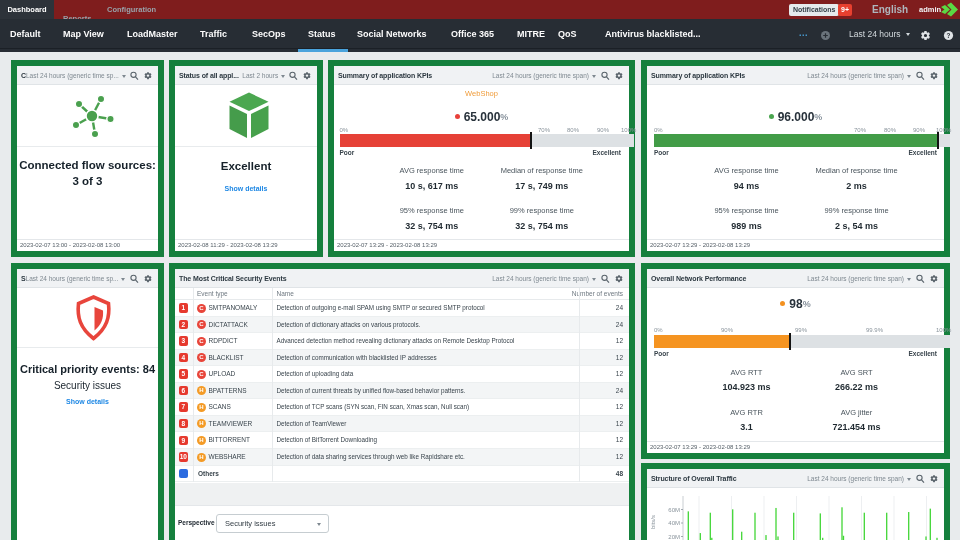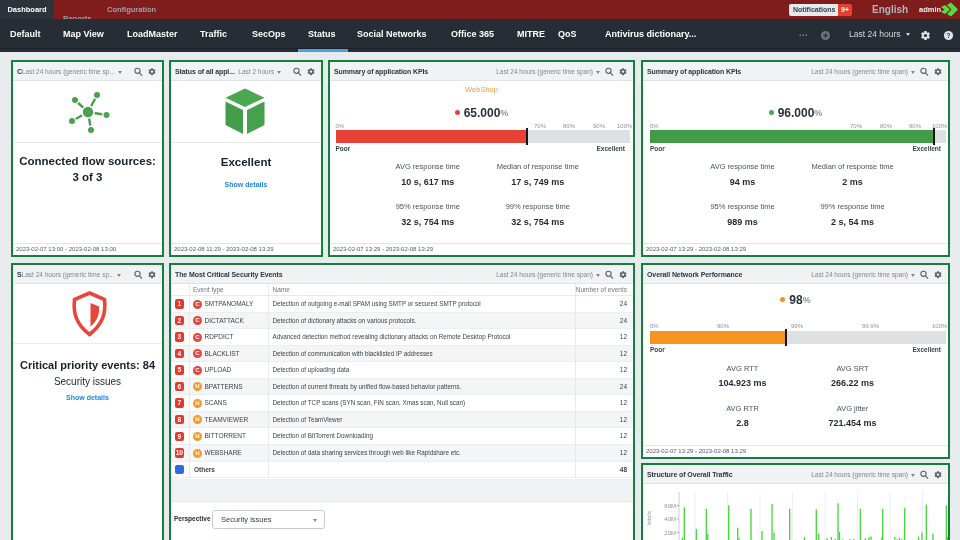--- a/index.html
+++ b/index.html
@@ -9,21 +9,21 @@
 #topbar .tab { position:absolute; top:0; height:19px; line-height:19px; font-size:7.5px; font-weight:bold; color:#99a2aa; }
 #topbar .tab.active { background:#2d333a; color:#fff; text-align:center; }
 #notifpill { position:absolute; left:789px; top:3.5px; height:12px; line-height:12px; background:#e6eaec; color:#333d45; font-size:7px; font-weight:bold; border-radius:2px; padding:0 4px; }
 #notifbadge { position:absolute; left:838px; top:3.5px; height:12px; line-height:12px; background:#e8402f; color:#fff; font-size:7px; font-weight:bold; border-radius:2px; padding:0 3px; }
 #english { position:absolute; left:872px; top:0; height:19px; line-height:19px; color:#aeb6bd; font-size:10px; font-weight:bold; }
 #adminname { position:absolute; left:919px; top:0; height:14px; line-height:19px; color:#f2f4f6; font-size:7.5px; font-weight:bold; }
 #nav { position:absolute; left:0; top:19px; width:960px; height:33px; background:#272d34; }
 #navline { position:absolute; left:0; top:29px; width:960px; height:1px; background:#1b2026; }
 #nav .t { position:absolute; top:0; height:30px; line-height:30px; font-size:9px; font-weight:bold; color:#fdfdfd; white-space:nowrap; }
 #underline { position:absolute; left:298px; top:30px; width:50px; height:3px; background:#4aa3dc; z-index:3; }
-.panel { position:absolute; background:#fff; border:2px solid #15803d;padding-left:8px; }
+.panel { position:absolute; background:#fff; border:6px solid #15803d;padding-left:8px; }
 .phead { position:absolute; left:0; top:0; right:0; height:19px; background:#f0f2f4; border-bottom:1px solid #e0e4e7; }
 .ptitle { position:absolute; left:4px; top:0; height:19px; line-height:19px; font-size:7px; letter-spacing:-0.1px; font-weight:bold; color:#2c3840; white-space:nowrap; }
 .ptitle .ts { font-weight:normal; color:#7e8890; font-size:6.5px; letter-spacing:0; }
 .pspan { position:absolute; top:0; height:19px; line-height:19px; font-size:6.5px; color:#7e8890; white-space:nowrap; }
 .pfoot { position:absolute; left:0; right:0; bottom:0; height:12px; border-top:1px solid #e4e7ea; background:#fff; font-size:6px; color:#566068; line-height:11px; padding-left:3px; white-space:nowrap; }
 .caret { display:inline-block; width:0; height:0; border-left:2.5px solid transparent; border-right:2.5px solid transparent; border-top:3px solid #7e8890; vertical-align:middle; margin-left:3px; }
 .hicons { position:absolute; top:5px; right:6px; }
 .cmsg { position:absolute; left:0; right:0; text-align:center; font-weight:bold; color:#16212a; }
 .link { color:#1d87e4; font-weight:bold; font-size:7px; }
 .glab { position:absolute; font-size:6px; color:#8a949c; }
@@ -73,21 +73,21 @@
   <div class="t" style="left:10px;">Default</div>
   <div class="t" style="left:63px;">Map View</div>
   <div class="t" style="left:127px;">LoadMaster</div>
   <div class="t" style="left:200px;">Traffic</div>
   <div class="t" style="left:252px;">SecOps</div>
   <div class="t" style="left:308px;">Status</div>
   <div class="t" style="left:357px;">Social Networks</div>
   <div class="t" style="left:451px;">Office 365</div>
   <div class="t" style="left:517px;">MITRE</div>
   <div class="t" style="left:558px;">QoS</div>
-  <div class="t" style="left:605px;">Antivirus dictionary...</div>
+  <div class="t" style="left:605px;">Antivirus blacklisted...</div>
   <div class="t" style="left:849px;color:#d3d9dd;font-weight:normal;font-size:8.5px;">Last 24 hours <span class="caret" style="border-top-color:#d3d9dd;"></span></div>
   <div style="position:absolute;left:799px;top:9px;color:#4aa0d8;font-size:9px;letter-spacing:0.5px;font-weight:bold;">...</div>
   <svg style="position:absolute;left:821px;top:12px;" width="9" height="9" viewBox="0 0 9 9">
       <circle cx="4.5" cy="4.5" r="4.5" fill="#6a737b"></circle>
       <path d="M4.5 2.2v4.6M2.2 4.5h4.6" stroke="#272d34" stroke-width="1.2"></path>
     </svg>
   <svg style="position:absolute;left:920px;top:11px;" width="11" height="11" viewBox="0 0 24 24">
       <path fill="#dfe3e6" d="M19.4 13c.04-.33.06-.66.06-1s-.02-.67-.06-1l2.1-1.65a.5.5 0 0 0 .12-.64l-2-3.46a.5.5 0 0 0-.6-.22l-2.48 1a7.6 7.6 0 0 0-1.73-1l-.37-2.65A.5.5 0 0 0 14 2h-4a.5.5 0 0 0-.5.42l-.37 2.65c-.62.26-1.2.6-1.73 1l-2.48-1a.5.5 0 0 0-.6.22l-2 3.46a.5.5 0 0 0 .12.64L4.56 11c-.04.33-.06.66-.06 1s.02.67.06 1l-2.1 1.65a.5.5 0 0 0-.12.64l2 3.46c.14.24.42.33.6.22l2.48-1c.53.4 1.1.74 1.73 1l.37 2.65A.5.5 0 0 0 10 22h4a.5.5 0 0 0 .5-.42l.37-2.65c.62-.26 1.2-.6 1.73-1l2.48 1c.23.1.5 0 .6-.22l2-3.46a.5.5 0 0 0-.12-.64L19.4 13zM12 15.5A3.5 3.5 0 1 1 12 8.5a3.5 3.5 0 0 1 0 7z"></path>
     </svg>
   <svg style="position:absolute;left:943px;top:11px;" width="11" height="11" viewBox="0 0 24 24">
@@ -420,21 +420,21 @@
   <div class="srow" style="left:34.5px;top:99px;">
       <div class="slab">AVG RTT</div>
     </div>
   <div class="srow" style="left:34.5px;top:113px;">
       <div class="sval">104.923 ms</div>
     </div>
   <div class="srow" style="left:34.5px;top:139px;">
       <div class="slab">AVG RTR</div>
     </div>
   <div class="srow" style="left:34.5px;top:153px;">
-      <div class="sval">2.8</div>
+      <div class="sval">3.1</div>
     </div>
   <div class="srow" style="left:144.5px;top:99px;">
       <div class="slab">AVG SRT</div>
     </div>
   <div class="srow" style="left:144.5px;top:113px;">
       <div class="sval">266.22 ms</div>
     </div>
   <div class="srow" style="left:144.5px;top:139px;">
       <div class="slab">AVG jitter</div>
     </div>

